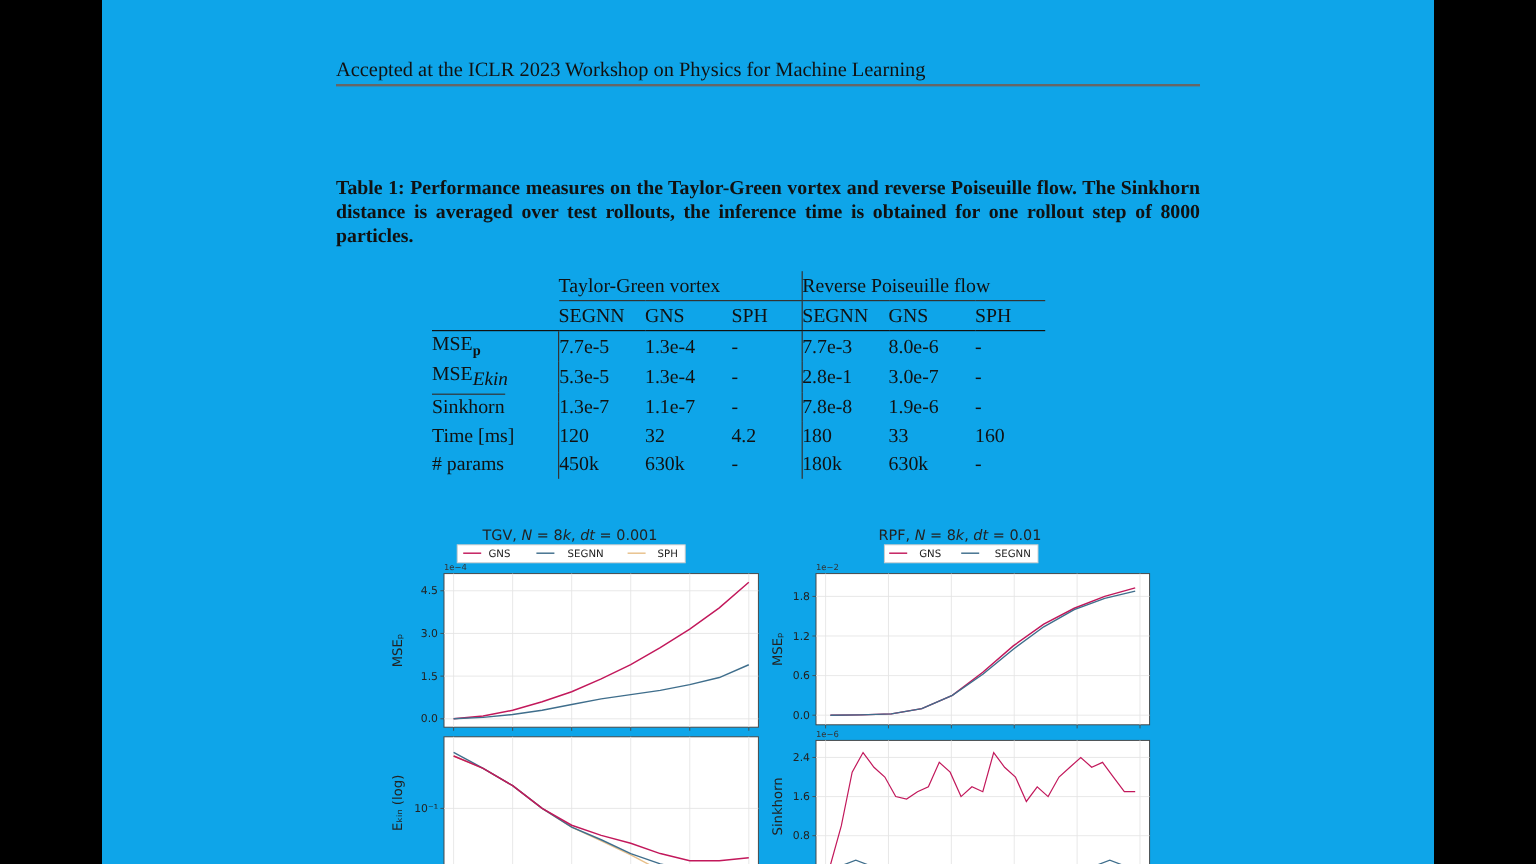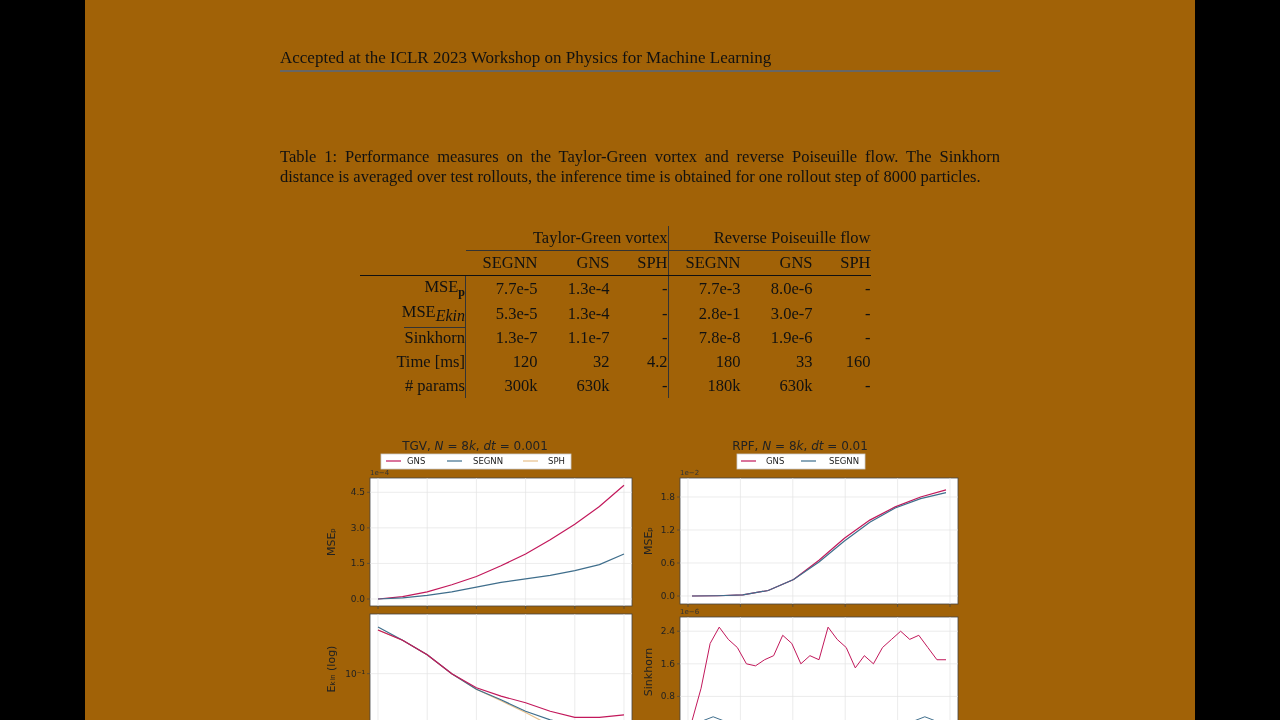--- a/index.html
+++ b/index.html
@@ -1,23 +1,23 @@
 <!DOCTYPE html>
 <html><head>
 <meta charset="utf-8">
 <style>
   html,body{margin:0;padding:0;background:#000;}
   body{width:1280px;height:720px;overflow:hidden;position:relative;}
-  .page{position:absolute;left:85px;top:0;width:1110px;height:720px;background:#a16207;}
+  .page{position:absolute;left:85px;top:0;width:1110px;height:720px;background:#0ea5e9;}
   .serif{font-family:"Liberation Serif","DejaVu Serif",serif;color:#111;}
   .header{position:absolute;left:195px;top:48px;width:720px;font-size:17px;}
   .header-rule{position:absolute;left:195px;top:70px;width:720px;height:1.5px;background:#666;}
-  .caption{position:absolute;left:195px;top:147px;width:720px;font-size:16.5px;line-height:20px;text-align:justify;}
+  .caption{position:absolute;left:195px;top:147px;width:720px;font-size:16.5px;line-height:20px;text-align:justify;font-weight:bold;}
   table.res{position:absolute;left:275px;top:226px;border-collapse:collapse;font-size:16.5px;}
-  table.res td,table.res th{font-weight:normal;padding:1px 0;height:22px;text-align:right;}
+  table.res td,table.res th{font-weight:normal;padding:1px 0;height:22px;text-align:left;}
   .c0{width:105px;} .cg{width:72px;} .cs{width:58px;}
   .vr{border-right:1px solid #333;}
   .bt{border-bottom:1px solid #333;}
   .bth{border-bottom:1.5px solid #111;}
   .sub{font-size:16px;vertical-align:-4px;font-style:italic;}
   .subb{font-size:12px;vertical-align:-4px;font-weight:bold;}
   .ovl{border-top:1px solid #333;}
   svg{position:absolute;overflow:visible;}
   .tick{font-size:9px;fill:#222;font-family:"DejaVu Sans",sans-serif;}
   .ttl{font-size:12px;fill:#222;font-family:"DejaVu Sans",sans-serif;}
@@ -80,21 +80,21 @@
       <td class="c0 vr">Time [ms]</td>
       <td>120</td>
       <td>32</td>
       <td class="vr">4.2</td>
       <td>180</td>
       <td>33</td>
       <td>160</td>
     </tr>
     <tr>
       <td class="c0 vr"># params</td>
-      <td>300k</td>
+      <td>450k</td>
       <td>630k</td>
       <td class="vr">-</td>
       <td>180k</td>
       <td>630k</td>
       <td>-</td>
     </tr>
   </tbody>
     </table>
 </div>
 

